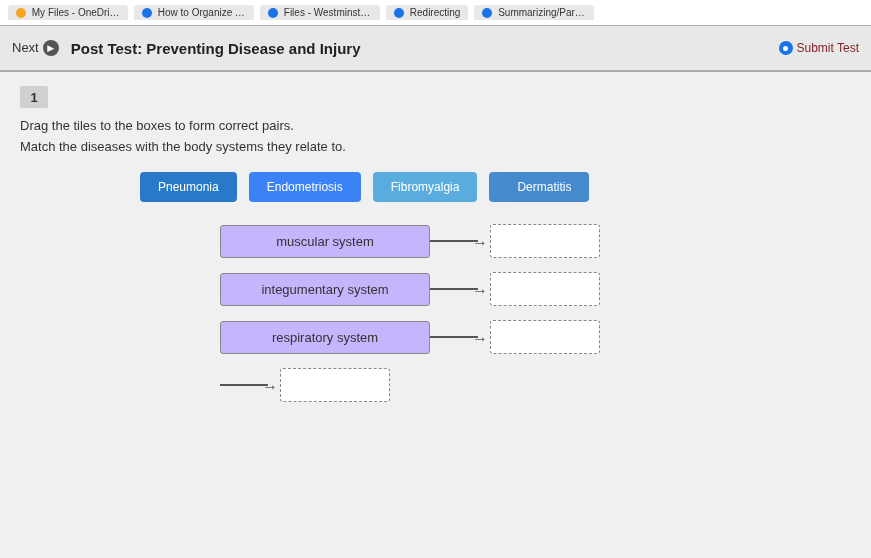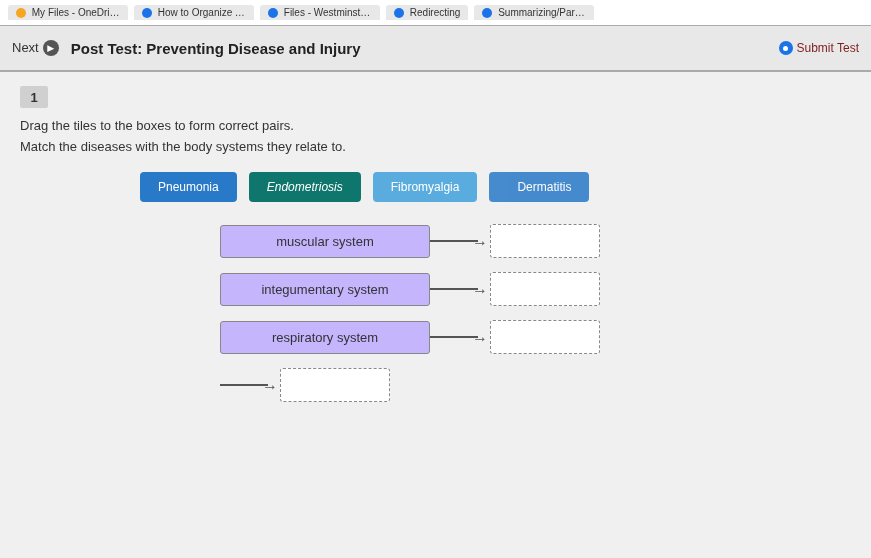--- a/index.html
+++ b/index.html
@@ -143,21 +143,21 @@
     }
     .tile {
       padding: 8px 18px;
       border-radius: 4px;
       font-size: 12px;
       font-weight: 500;
       cursor: grab;
       color: white;
     }
     .tile-blue { background: #2979c9; }
-    .tile-teal { background: #0f766e; font-style: italic; }
+    .tile-teal { background: #3b82f6; }
     .tile-light-blue { background: #5aacde; }
     .tile-mid-blue { background: #2979c9; opacity: 0.85; padding-left: 28px; }
 
     
     .pairs-section {
       display: flex;
       flex-direction: column;
       gap: 14px;
       margin-left: 200px;
     }

